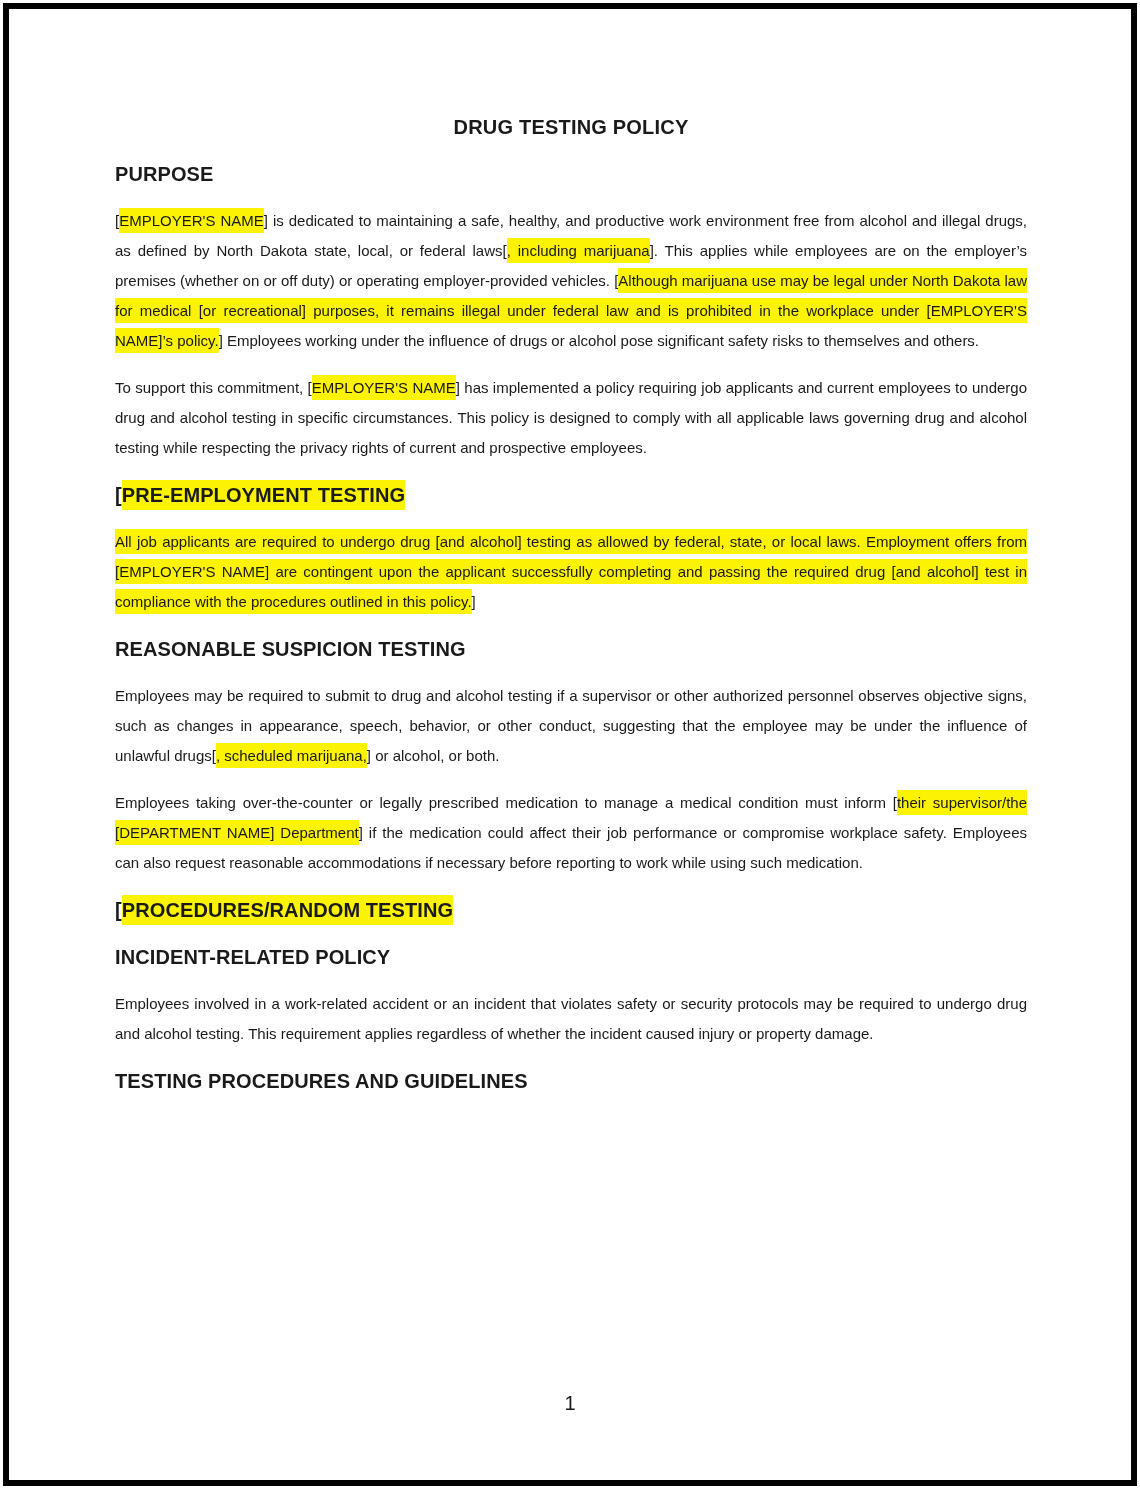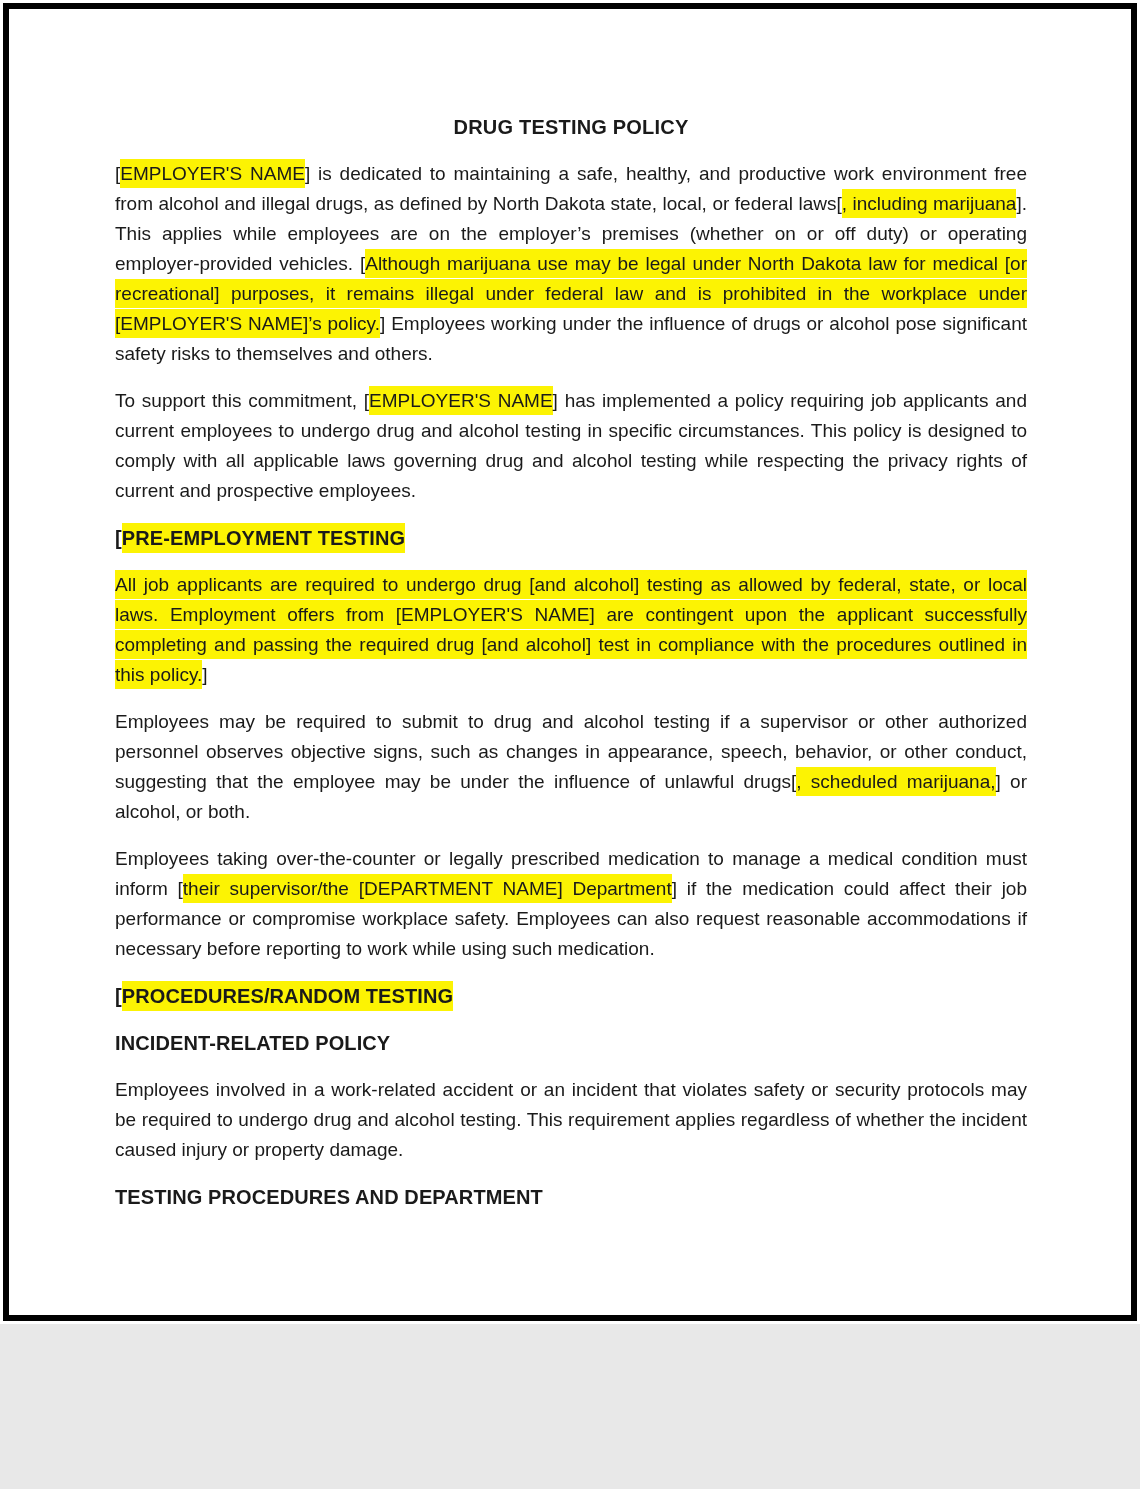--- a/index.html
+++ b/index.html
@@ -1,20 +1,20 @@
 <!DOCTYPE html>
 <html style="--hl: #fcf303;"><head>
 <meta charset="utf-8">
 <style>
   * { margin: 0; padding: 0; box-sizing: border-box; }
   html, body { background: #e8e8e8; }
   .page {
     position: relative;
     width: 1140px;
-    height: 1324px;
+    height: 1489px;
     background: #ffffff;
     font-family: "Liberation Sans", sans-serif;
     color: #1a1a1a;
     overflow: hidden;
     margin: 0 auto;
   }
   .page-border {
     position: absolute;
     inset: 3px;
     border: 6px solid #000000;
@@ -36,21 +36,21 @@
     letter-spacing: 0.2px;
   }
   #doc-body h2 {
     font-size: 20px;
     font-weight: 700;
     line-height: 30px;
     margin-bottom: 17px;
     letter-spacing: 0.1px;
   }
   #doc-body p {
-    font-size: 19px;
+    font-size: 15px;
     line-height: 30px;
     text-align: justify;
     margin-bottom: 17px;
   }
   mark.hl {
     background: var(--hl, #fcf303);
     color: inherit;
     padding: 4px 0;
   }
   .page-number {
@@ -64,26 +64,28 @@
   }
 </style>
 </head>
 <body>
 
 <div class="page">
   <div class="page-border"></div>
   <div class="content">
     <h1 class="doc-title">DRUG TESTING POLICY</h1>
     <div id="doc-body">
+        <h2><span>PURPOSE</span></h2>
         <p><span>[</span><mark class="hl">EMPLOYER'S NAME</mark><span>] is dedicated to maintaining a safe, healthy, and productive work environment free from alcohol and illegal drugs, as defined by North Dakota state, local, or federal laws[</span><mark class="hl">, including marijuana</mark><span>]. This applies while employees are on the employer’s premises (whether on or off duty) or operating employer-provided vehicles. [</span><mark class="hl">Although marijuana use may be legal under North Dakota law for medical [or recreational] purposes, it remains illegal under federal law and is prohibited in the workplace under [EMPLOYER'S NAME]’s policy.</mark><span>] Employees working under the influence of drugs or alcohol pose significant safety risks to themselves and others.</span></p>
         <p><span>To support this commitment, [</span><mark class="hl">EMPLOYER'S NAME</mark><span>] has implemented a policy requiring job applicants and current employees to undergo drug and alcohol testing in specific circumstances. This policy is designed to comply with all applicable laws governing drug and alcohol testing while respecting the privacy rights of current and prospective employees.</span></p>
         <h2><span>[</span><mark class="hl">PRE-EMPLOYMENT TESTING</mark></h2>
         <p><mark class="hl">All job applicants are required to undergo drug [and alcohol] testing as allowed by federal, state, or local laws. Employment offers from [EMPLOYER'S NAME] are contingent upon the applicant successfully completing and passing the required drug [and alcohol] test in compliance with the procedures outlined in this policy.</mark><span>]</span></p>
+        <h2><span>REASONABLE SUSPICION TESTING</span></h2>
         <p><span>Employees may be required to submit to drug and alcohol testing if a supervisor or other authorized personnel observes objective signs, such as changes in appearance, speech, behavior, or other conduct, suggesting that the employee may be under the influence of unlawful drugs[</span><mark class="hl">, scheduled marijuana,</mark><span>] or alcohol, or both.</span></p>
         <p><span>Employees taking over-the-counter or legally prescribed medication to manage a medical condition must inform [</span><mark class="hl">their supervisor/the [DEPARTMENT NAME] Department</mark><span>] if the medication could affect their job performance or compromise workplace safety. Employees can also request reasonable accommodations if necessary before reporting to work while using such medication.</span></p>
         <h2><span>[</span><mark class="hl">PROCEDURES/RANDOM TESTING</mark></h2>
         <h2><span>INCIDENT-RELATED POLICY</span></h2>
         <p><span>Employees involved in a work-related accident or an incident that violates safety or security protocols may be required to undergo drug and alcohol testing. This requirement applies regardless of whether the incident caused injury or property damage.</span></p>
-        <h2><span>TESTING PROCEDURES AND DEPARTMENT</span></h2>
+        <h2><span>TESTING PROCEDURES AND GUIDELINES</span></h2>
       </div>
   </div>
   <div class="page-number">1</div>
 </div>
 
 </body></html>

